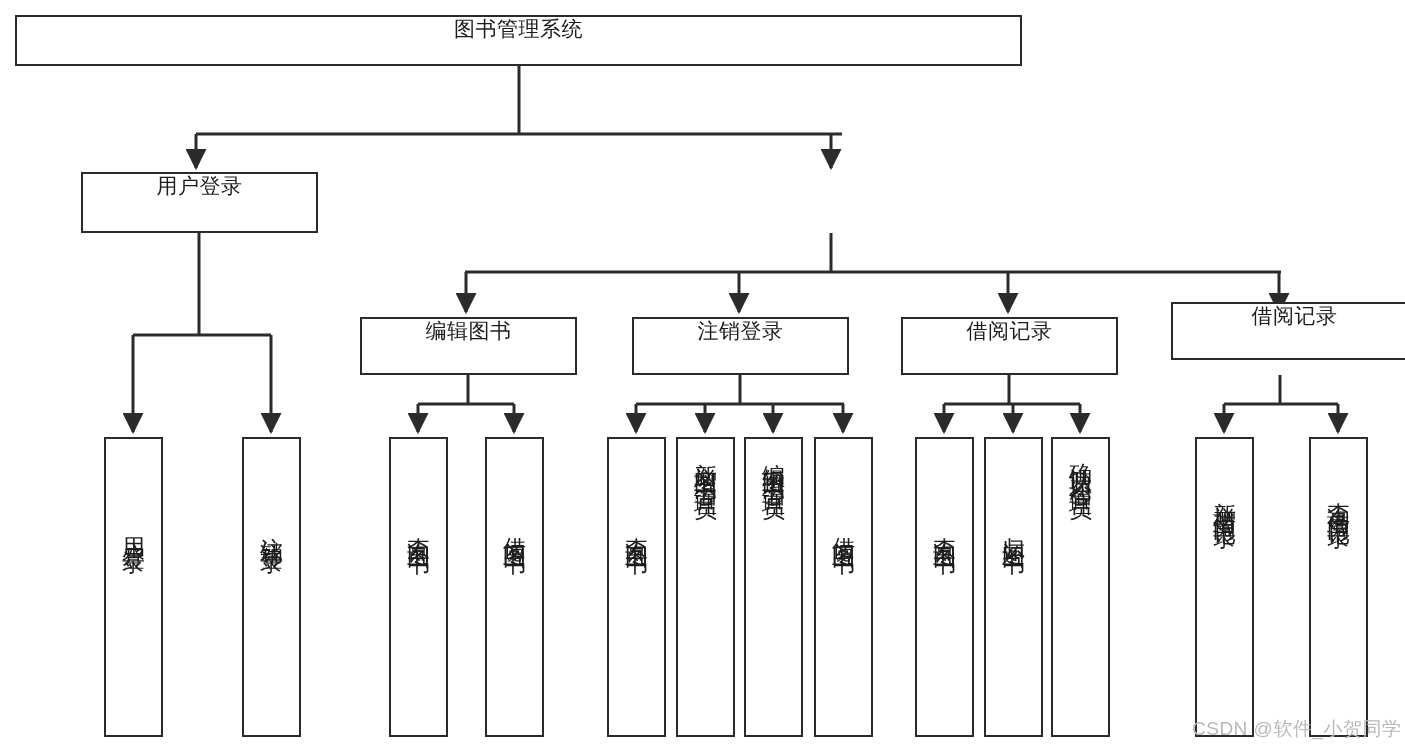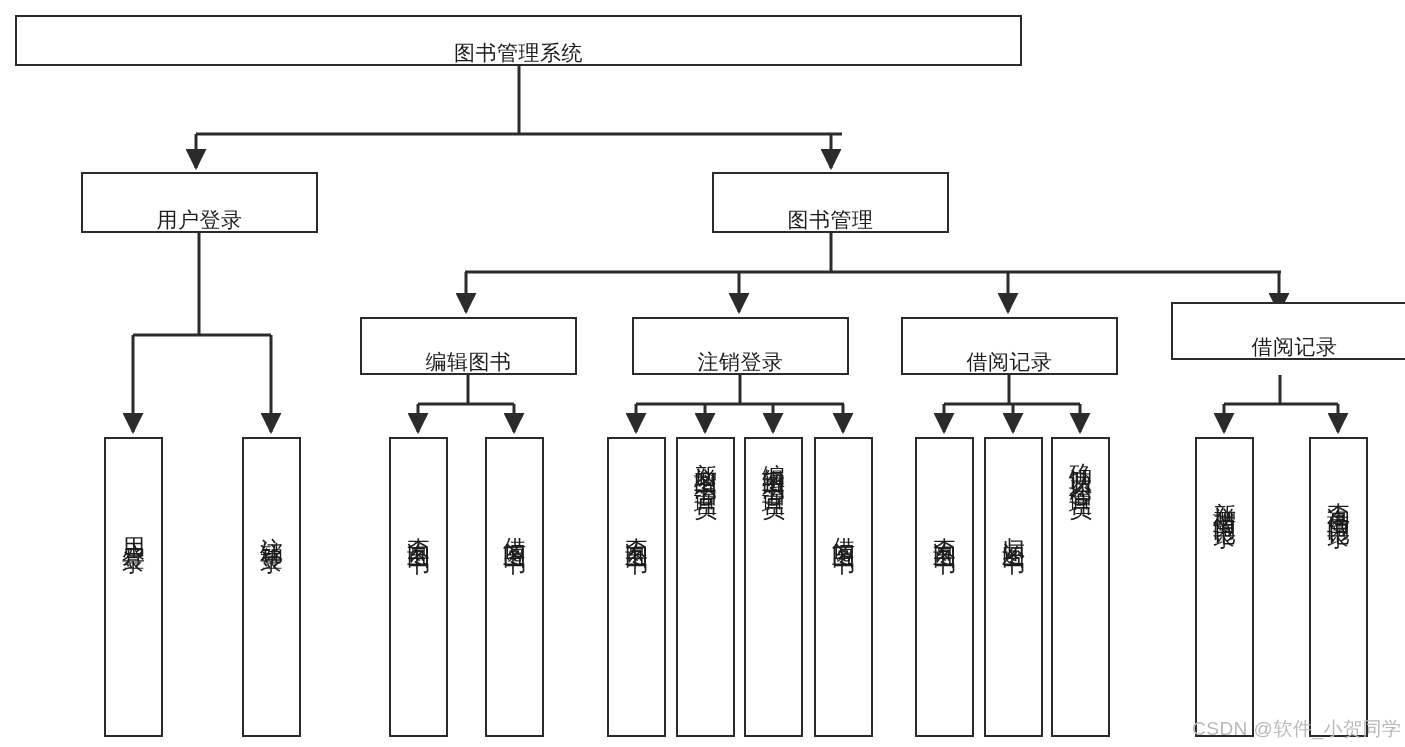--- a/index.html
+++ b/index.html
@@ -24,21 +24,21 @@
     top: 0;
     width: 1405px;
     height: 747px;
   }
   .node-box {
     position: absolute;
     box-sizing: border-box;
     background: #ffffff;
     border: 2px solid #2b2b2b;
     display: flex;
-    align-items: flex-end;
+    align-items: flex-start;
     justify-content: center;
     z-index: 3;
   }
   .node-label-h {
     font-size: 21px;
     color: #1c1c1c;
     line-height: 1.1;
     white-space: nowrap;
     letter-spacing: 0.5px;
   }
@@ -120,23 +120,20 @@
     </g>
   </svg>
 
   <div class="node-box" style="left:15px; top:15px; width:1007px; height:51px;">
     <span class="node-label-h">图书管理系统</span>
   </div>
 
   <div class="node-box" style="left:81px; top:172px; width:237px; height:61px;">
     <span class="node-label-h">用户登录</span>
   </div>
-  <div class="node-box" style="left:712px; top:172px; width:237px; height:61px;">
-    <span class="node-label-h">图书管理</span>
-  </div>
 
   <div class="node-box" style="left:360px; top:317px; width:217px; height:58px;">
     <span class="node-label-h">编辑图书</span>
   </div>
   <div class="node-box" style="left:632px; top:317px; width:217px; height:58px;">
     <span class="node-label-h">注销登录</span>
   </div>
   <div class="node-box" style="left:901px; top:317px; width:217px; height:58px;">
     <span class="node-label-h">借阅记录</span>
   </div>

